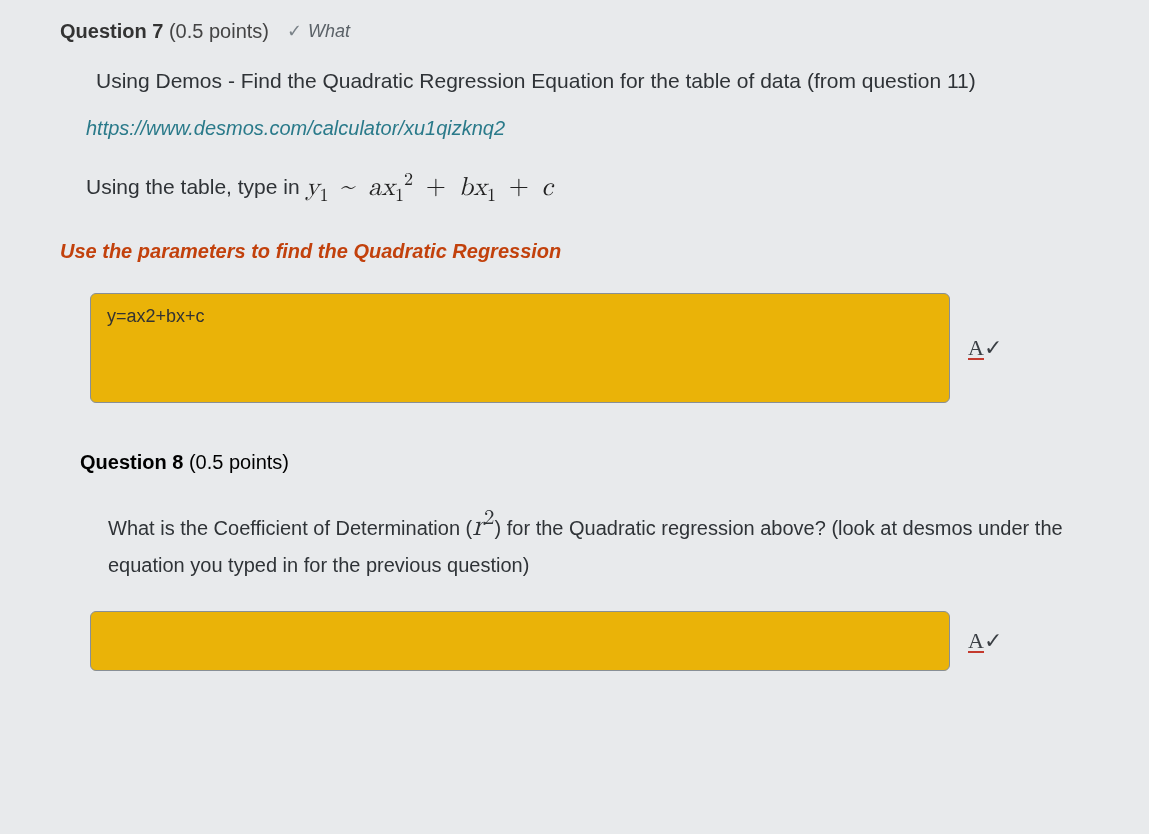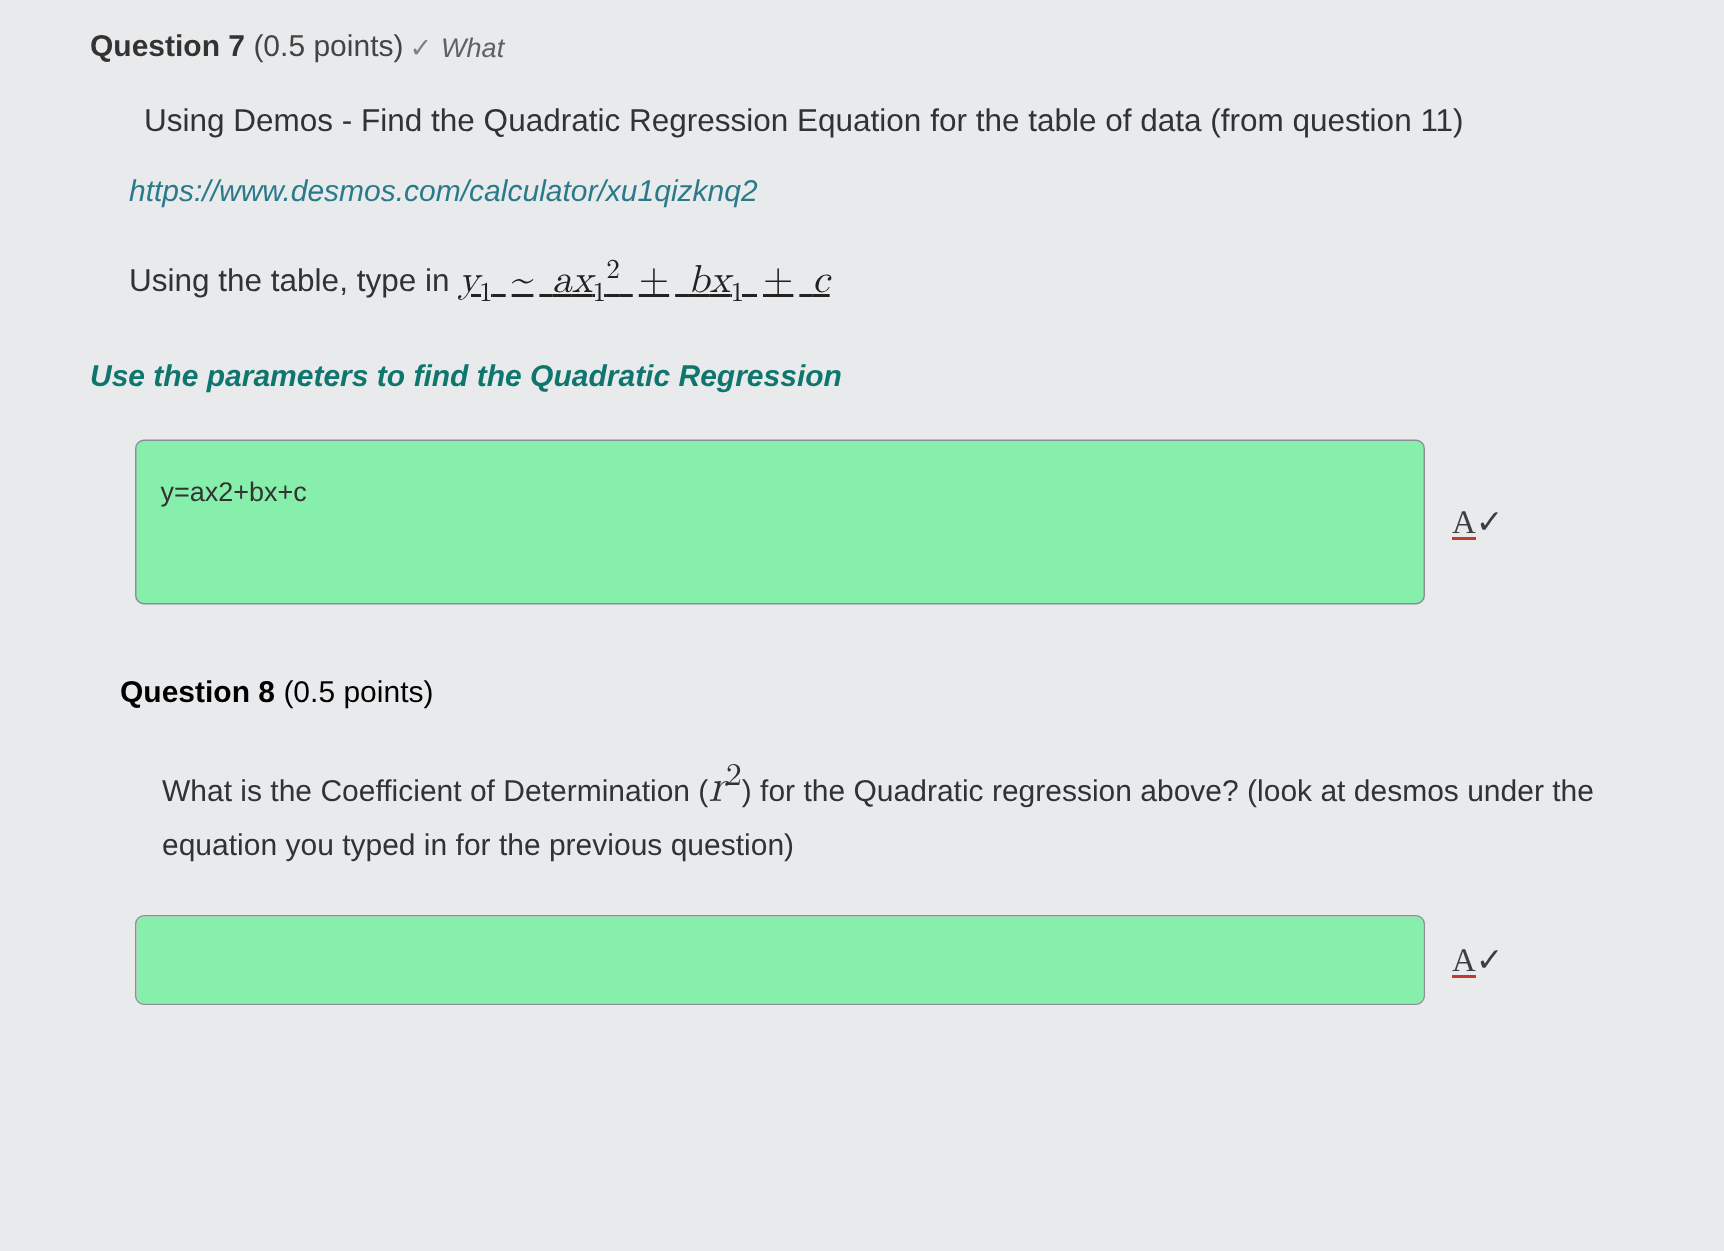--- a/index.html
+++ b/index.html
@@ -10,22 +10,22 @@
     padding: 20px 40px 40px 60px;
     width: 1149px;
     height: 834px;
     overflow: hidden;
   }
   .question-block { margin-bottom: 48px; }
   .q-header {
     font-size: 20px;
     margin-bottom: 22px;
     display: flex;
-    align-items: flex-end;
-    gap: 4px;
+    align-items: flex-start;
+    gap: 18px;
     color: #333;
   }
   .q-header .qnum { font-weight: 700; }
   .q-header .pts { font-weight: 400; color: #444; }
   .saved {
     display: inline-flex;
     align-items: center;
     gap: 6px;
     font-style: italic;
     color: #5b6268;
@@ -58,46 +58,45 @@
     display: flex;
     align-items: baseline;
     gap: 6px;
     color: #2f3337;
   }
   .math {
     font-family: "Latin Modern Math", "Cambria Math", "STIX Two Math", Georgia, serif;
     font-style: italic;
     font-size: 26px;
     color: #222;
-    text-decoration: underline;
   }
   .math .sub { font-size: 0.7em; vertical-align: sub; font-style: normal; }
   .math .sup { font-size: 0.7em; vertical-align: super; font-style: normal; }
   .math .op { font-style: normal; padding: 0 4px; }
   .instr {
     font-size: 20px;
     font-style: italic;
     font-weight: 600;
-    color: #0f766e;
+    color: #c2410c;
     margin-left: 0px;
     margin-bottom: 30px;
   }
   .answer-row {
     display: flex;
     align-items: center;
     gap: 18px;
     margin-left: 30px;
   }
   .answer-box {
     flex: 0 0 860px;
     height: 110px;
     border: 1px solid #888f96;
     border-radius: 6px;
-    background: #86efac;
-    padding: 24px 16px;
+    background: #eab308;
+    padding: 12px 16px;
     font-size: 18px;
     color: #333;
     resize: none;
     font-family: inherit;
   }
   .answer-box.short {
     height: 60px;
   }
   .spellcheck-icon {
     font-family: Georgia, serif;

